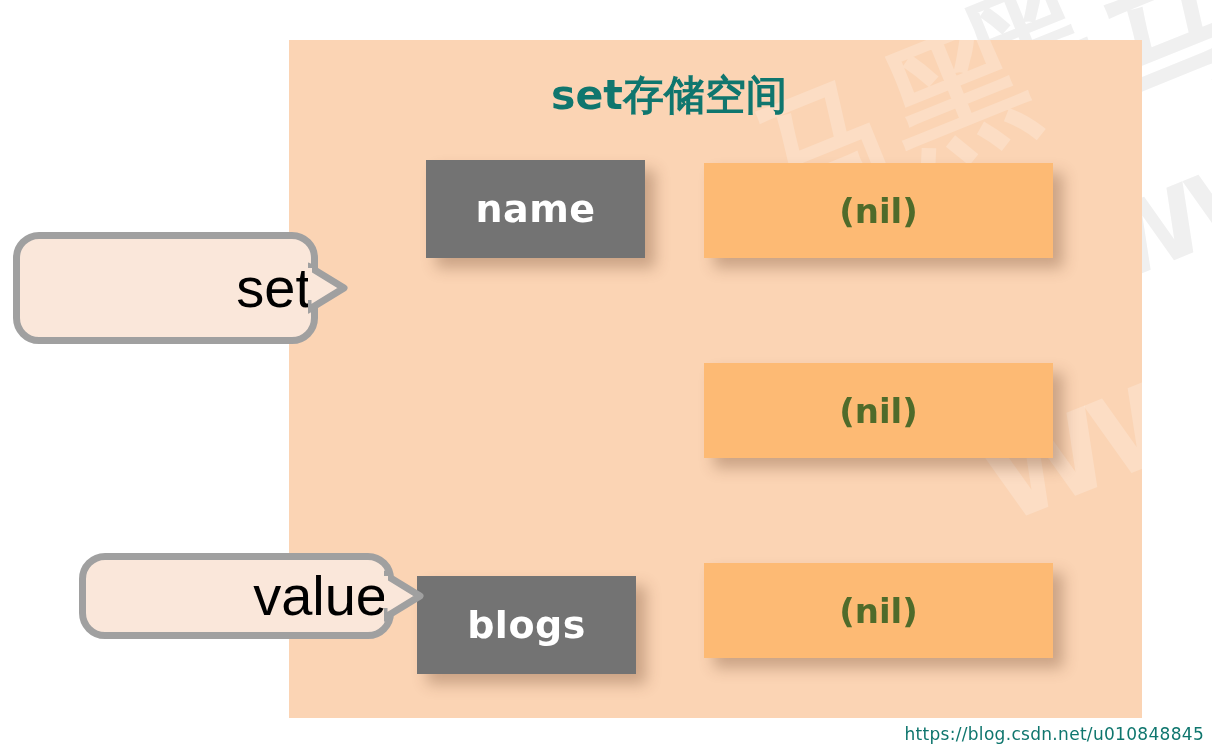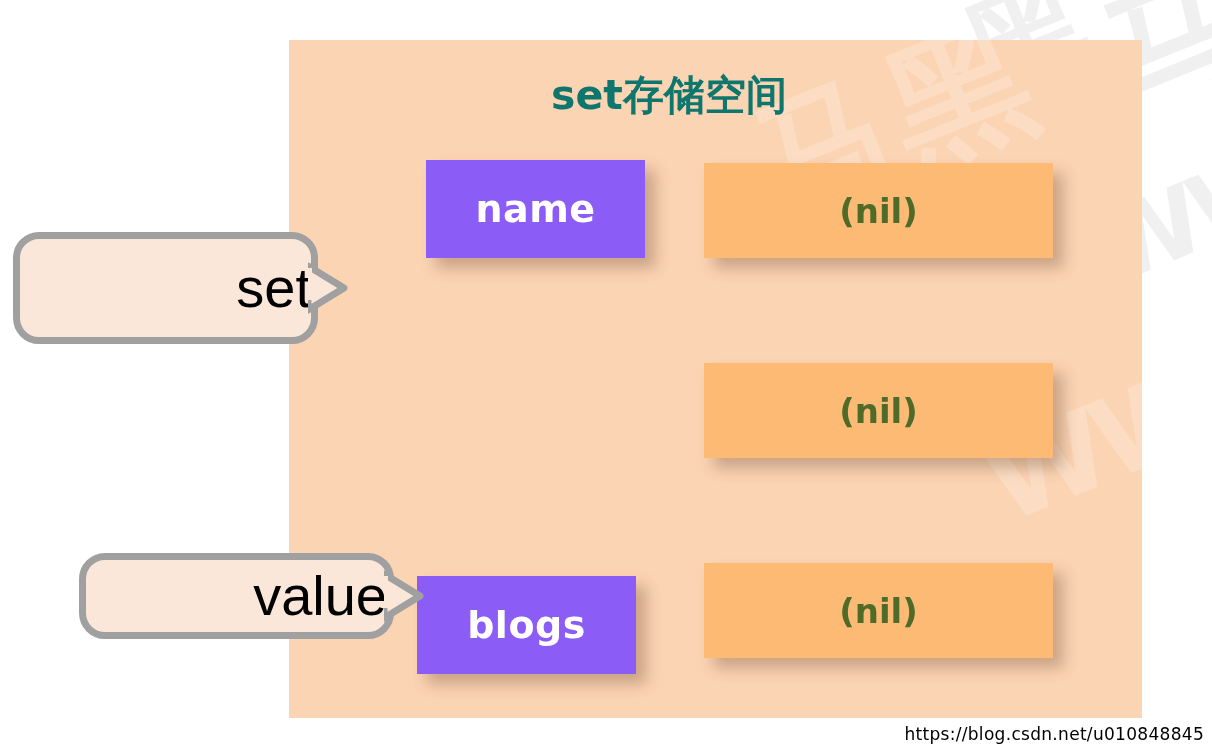--- a/index.html
+++ b/index.html
@@ -83,21 +83,21 @@
   }
   .kv-row[data-row="0"] { top: 120px; }
   .kv-row[data-row="1"] { top: 320px; }
   .kv-row[data-row="2"] { top: 520px; }
 
   .key-box {
     position: absolute;
     top: 0;
     width: 219px;
     height: 98px;
-    background: #8b5cf6;
+    background: #737373;
     box-shadow: 10px 10px 14px rgba(90, 50, 25, 0.30);
     display: flex;
     align-items: center;
     justify-content: center;
     color: #ffffff;
     font-size: 38px;
     font-weight: 700;
     font-family: "DejaVu Sans", "Liberation Sans", sans-serif;
     letter-spacing: 0.5px;
   }
@@ -159,21 +159,21 @@
     width: 315px;
     height: 86px;
   }
 
   
   #source-url {
     position: absolute;
     right: 8px;
     bottom: 6px;
     font-size: 17px;
-    color: #000000;
+    color: #0f766e;
     font-family: "DejaVu Sans", "Liberation Sans", sans-serif;
     letter-spacing: 0.3px;
     z-index: 8;
     white-space: nowrap;
   }
 </style>
 </head>
 <body>
 
 <div id="watermark-layer">

